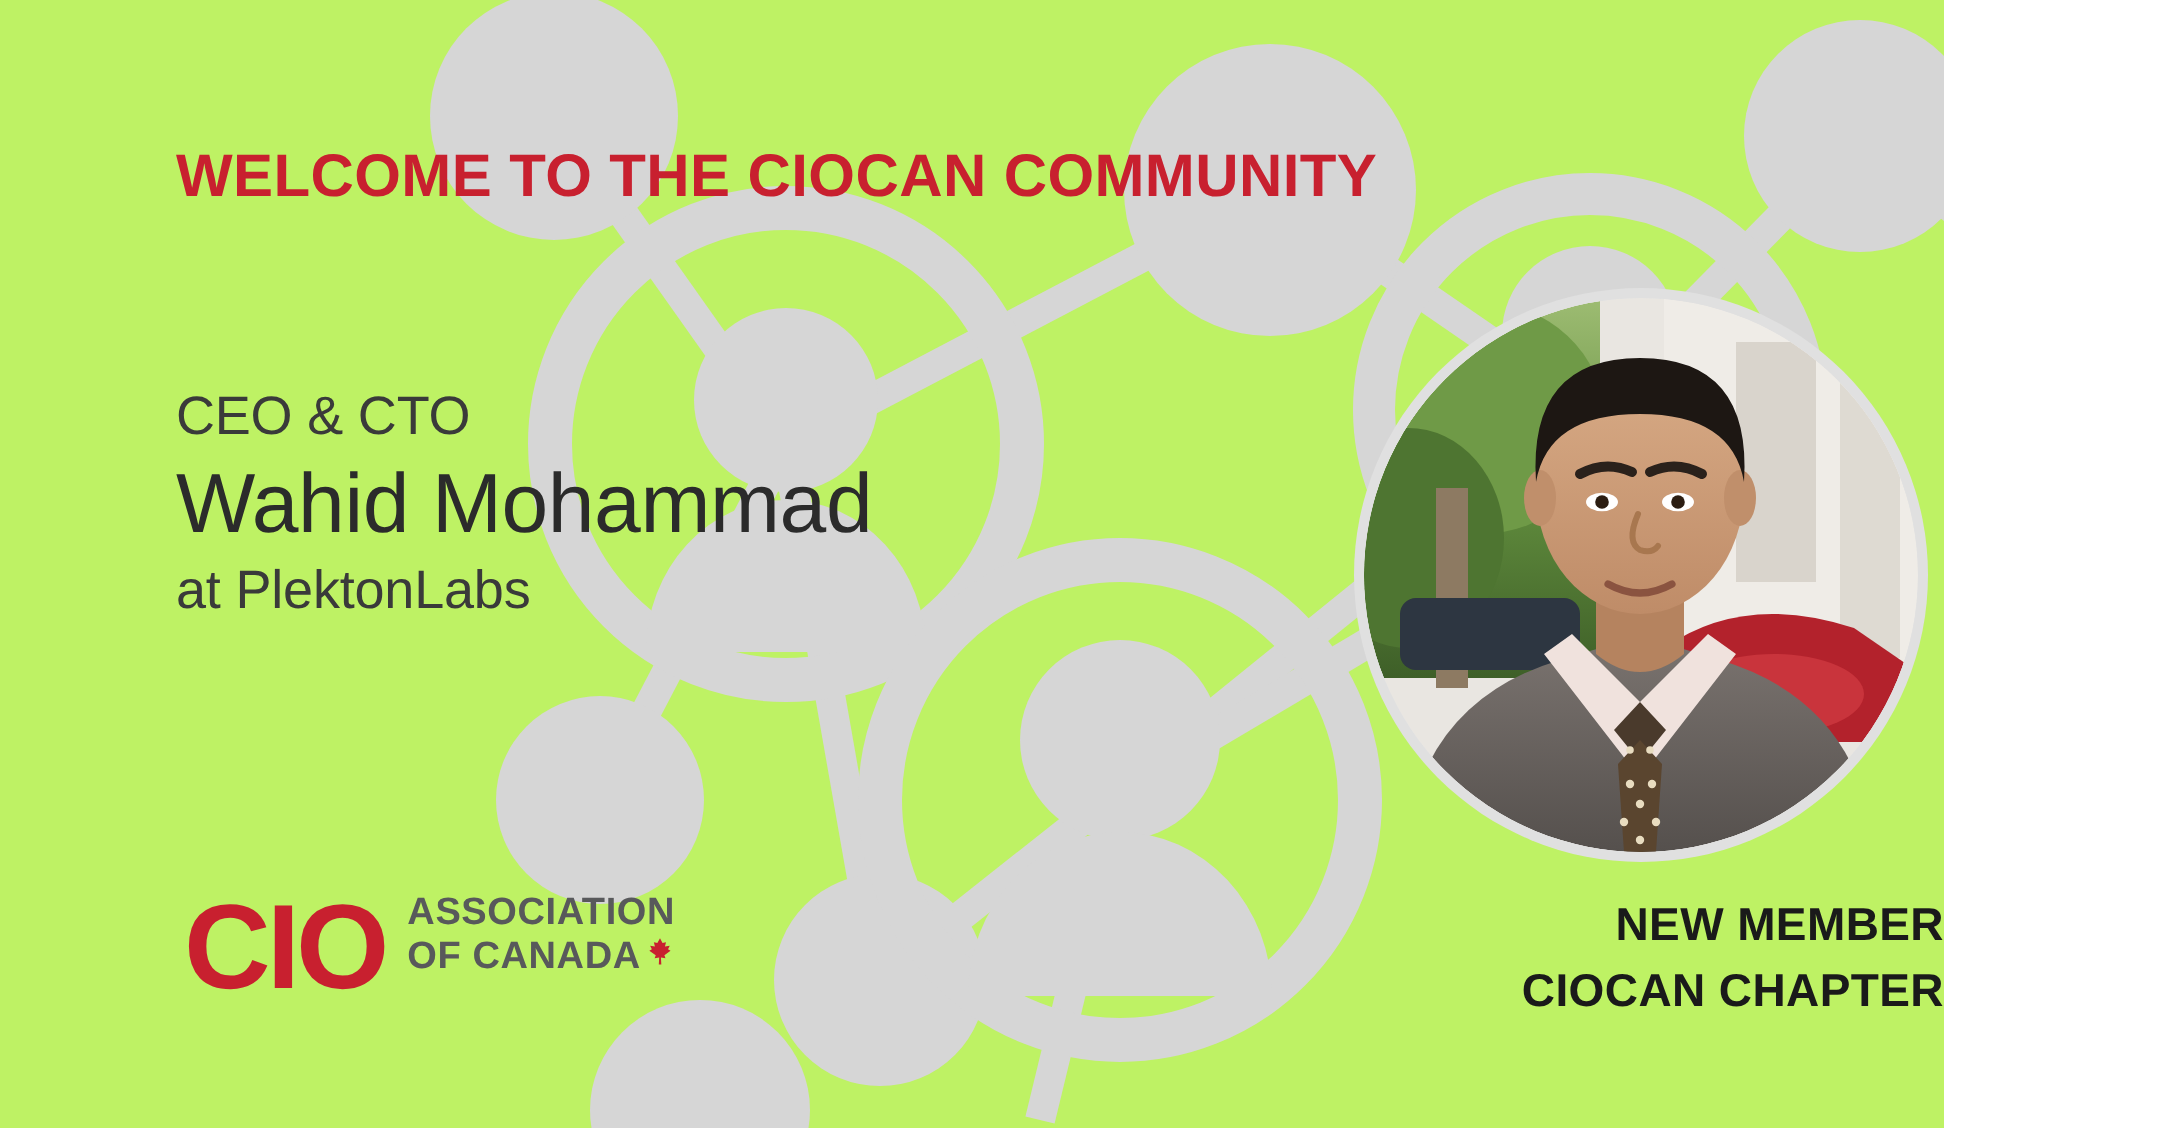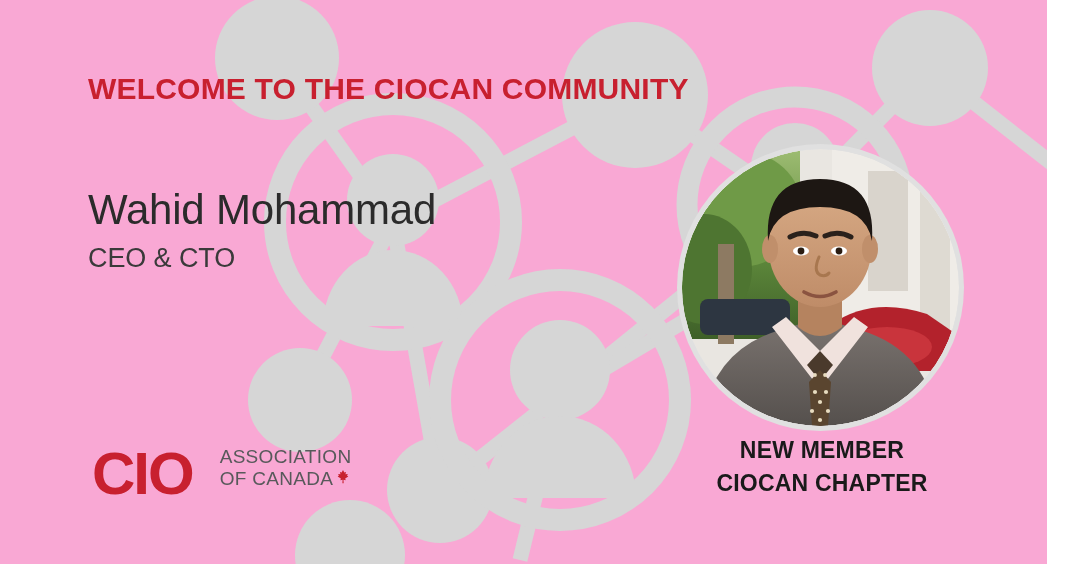--- a/index.html
+++ b/index.html
@@ -3,24 +3,24 @@
 <meta charset="utf-8">
 <title>CIOCAN New Member Announcement</title>
 <style>
   html, body {
     margin: 0;
     padding: 0;
     background: #ffffff;
   }
   #card {
     position: relative;
-    width: 1047px;
+    width: 972px;
     height: 564px;
     overflow: hidden;
-    background: #f9a8d4;
+    background: #bef264;
     font-family: "Liberation Sans", sans-serif;
   }
 
   
   #bg-network {
     position: absolute;
     left: 0; top: 0;
     width: 1080px;
     height: 564px;
     pointer-events: none;
@@ -83,28 +83,27 @@
     letter-spacing: -2px;
     line-height: 0.92;
     font-family: "Liberation Sans", sans-serif;
   }
   #logo-wordmark {
     margin-left: 11px;
     padding-bottom: 2px;
   }
   .logo-line {
     font-size: 19px;
-    font-weight: 400;
+    font-weight: 700;
     color: #58595b;
     letter-spacing: 0.3px;
     line-height: 1.16;
     white-space: nowrap;
     display: flex;
     align-items: baseline;
-    margin-left: 16px;
   }
   #logo-leaf {
     margin-left: 2px;
     display: inline-block;
   }
 
   
   #portrait {
     position: absolute;
     left: 682px;
@@ -122,23 +121,23 @@
     width: 277px;
     height: 277px;
     border-radius: 50%;
     overflow: hidden;
   }
 
   
   #badge {
     position: absolute;
     left: 672px;
-    top: 434px;
+    top: 446px;
     width: 300px;
-    text-align: center;
+    text-align: right;
   }
   .badge-line {
     font-size: 23px;
     font-weight: 700;
     color: #1a1a1a;
     line-height: 1.42;
     letter-spacing: 0.2px;
     white-space: nowrap;
   }
 </style>
@@ -191,22 +190,23 @@
     </g>
 
     <g transform="translate(350,555)">
       <circle cx="0" cy="0" r="55" fill="#D6D6D6"></circle>
     </g>
   </svg>
 
   <div id="headline">WELCOME TO THE CIOCAN COMMUNITY</div>
 
   <div id="person-block">
+    <div id="person-role">CEO &amp; CTO</div>
     <div id="person-name">Wahid Mohammad</div>
-    <div id="person-role">CEO &amp; CTO</div>
+    <div id="person-company">at PlektonLabs</div>
   </div>
 
   <div id="portrait">
     <div id="portrait-photo">
       <svg viewBox="0 0 277 277" width="277" height="277" xmlns="http://www.w3.org/2000/svg" aria-hidden="true">
         <defs>
           <clipPath id="circ">
               <circle cx="138.5" cy="138.5" r="138.5"></circle>
             </clipPath>
           <linearGradient id="foliage" x1="0" y1="0" x2="0" y2="1">

